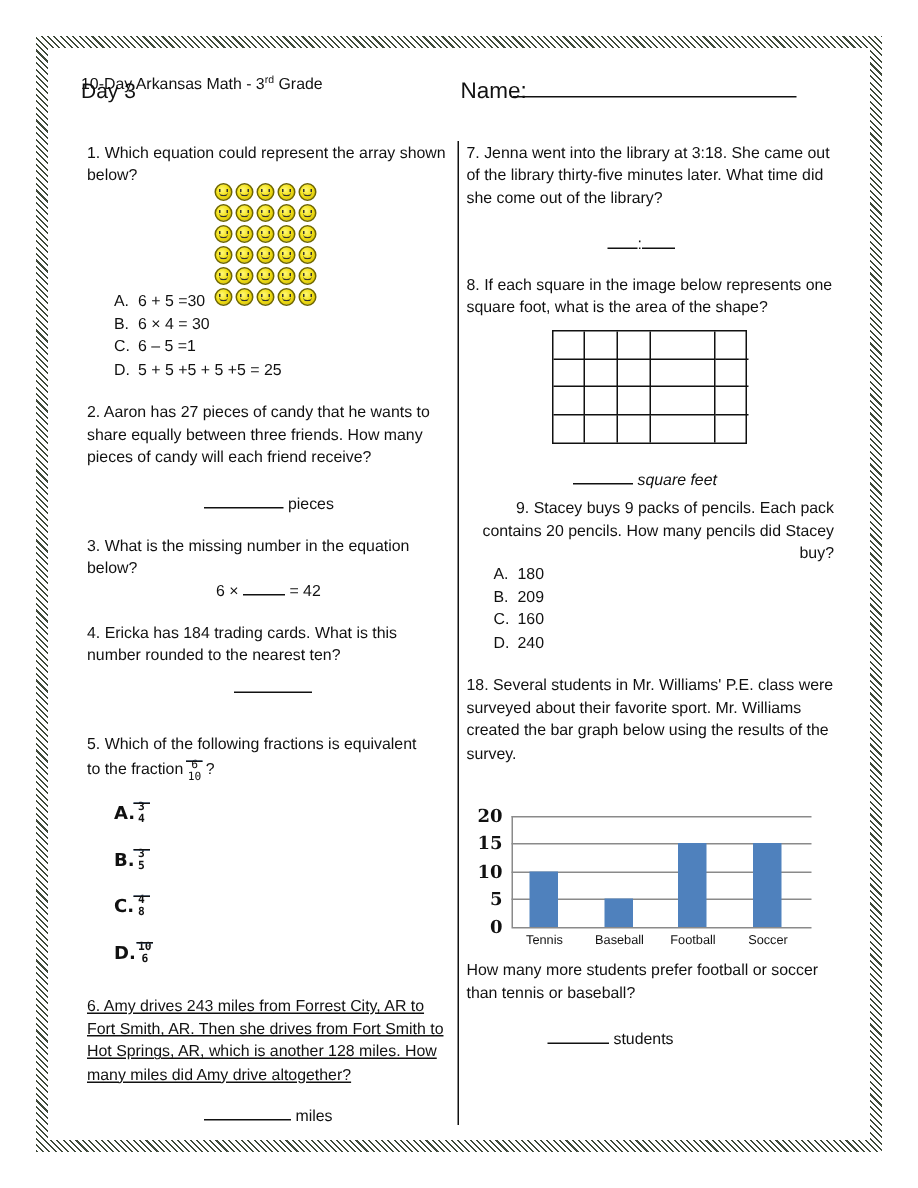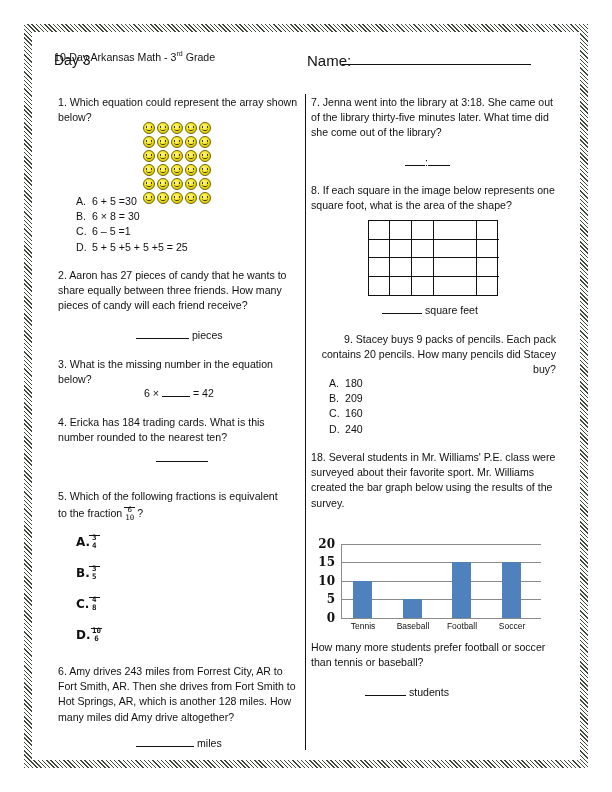--- a/index.html
+++ b/index.html
@@ -114,21 +114,21 @@
     <div class="smiley"></div>
     <div class="smiley"></div>
 </div>
 <ul class="abs opts" style="left:76px;top:194px;">
   <li>
       <span class="letter">A.</span>
       <span>6 + 5 =30</span>
     </li>
   <li>
       <span class="letter">B.</span>
-      <span>6 × 8 = 30</span>
+      <span>6 × 4 = 30</span>
     </li>
   <li>
       <span class="letter">C.</span>
       <span>6 – 5 =1</span>
     </li>
   <li>
       <span class="letter">D.</span>
       <span>5 + 5 +5 + 5 +5 = 25</span>
     </li>
 </ul>
@@ -187,21 +187,21 @@
   <div class="frac-opt">
       <span class="letter">D.</span>
       <span class="frac">
         <span>10</span>
         <span class="bar"></span>
         <span>6</span>
       </span>
     </div>
 </div>
 
-<div class="abs q txt" style="left:58px;top:664px;width:244px;">6.  Amy drives 243 miles from Forrest City, AR to Fort Smith, AR.  Then she drives from Fort Smith to Hot Springs, AR, which is another 128 miles. How many miles did Amy drive altogether?</div>
+<div class="abs q txt" style="left:58px;top:664px;width:244px;text-decoration:underline;">6.  Amy drives 243 miles from Forrest City, AR to Fort Smith, AR.  Then she drives from Fort Smith to Hot Springs, AR, which is another 128 miles. How many miles did Amy drive altogether?</div>
 <div class="abs txt" style="left:136px;top:736px;">
   <span class="blank" style="width:58px;"></span>
   <span>miles</span>
 </div>
 
 <div class="abs q txt" style="left:311px;top:95px;width:245px;">7.  Jenna went into the library at 3:18.  She came out of the library thirty-five minutes later.  What time did she come out of the library?</div>
 <div class="abs txt" style="left:405px;top:155px;">
   <span class="blank" style="width:20px;"></span><span>:</span><span class="blank" style="width:22px;"></span>
 </div>
 
@@ -221,21 +221,21 @@
     <div></div>
     <div></div>
     <div></div>
     <div></div>
   <div></div>
     <div></div>
     <div></div>
     <div></div>
     <div></div>
 </div>
-<div class="abs txt" style="left:382px;top:303px;">
+<div class="abs txt" style="left:382px;top:312px;font-style:italic;">
   <span class="blank" style="width:40px;"></span>
   <span>square feet</span>
 </div>
 
 <div class="abs q txt" style="left:311px;top:332px;width:245px;text-align:right;">9.  Stacey buys 9 packs of pencils.  Each pack contains 20 pencils.  How many pencils did Stacey buy?</div>
 <ul class="abs opts" style="left:329px;top:376px;">
   <li>
       <span class="letter">A.</span>
       <span>180</span>
     </li>

